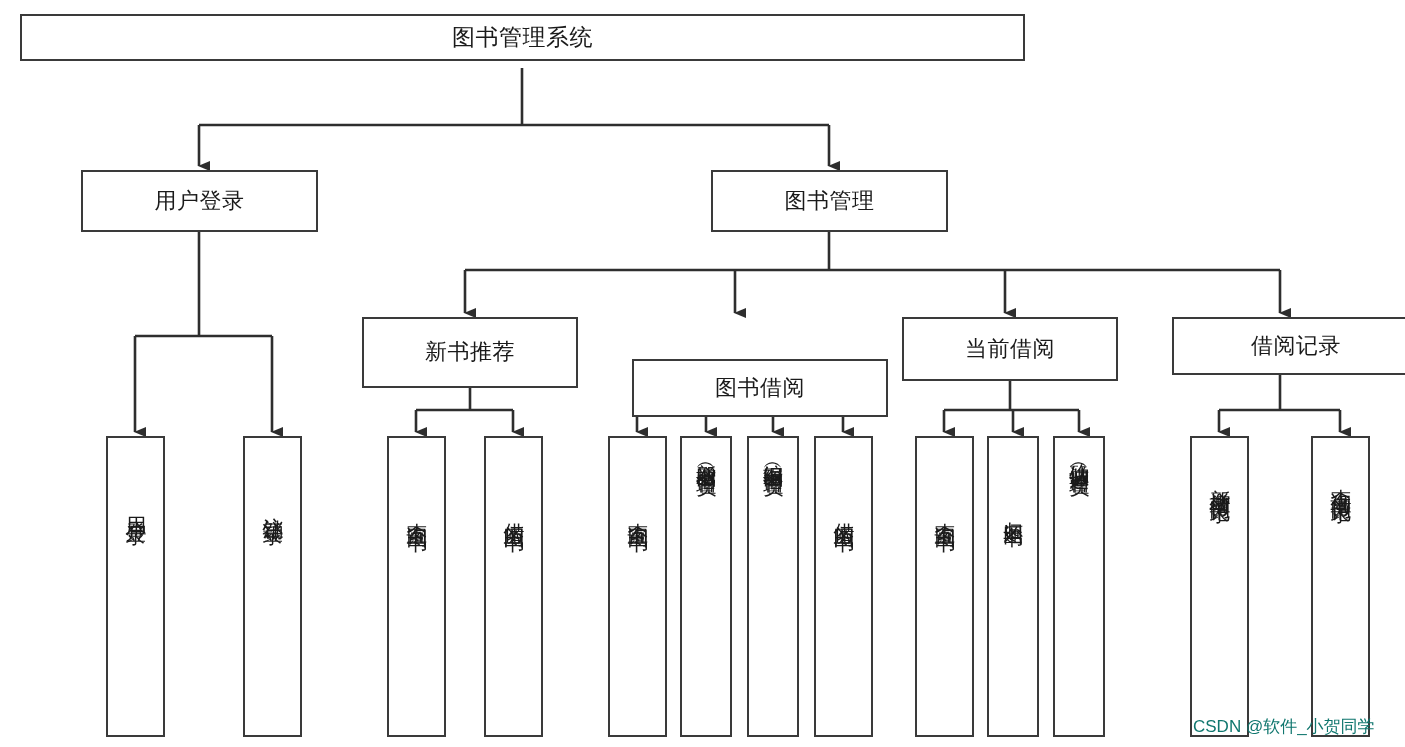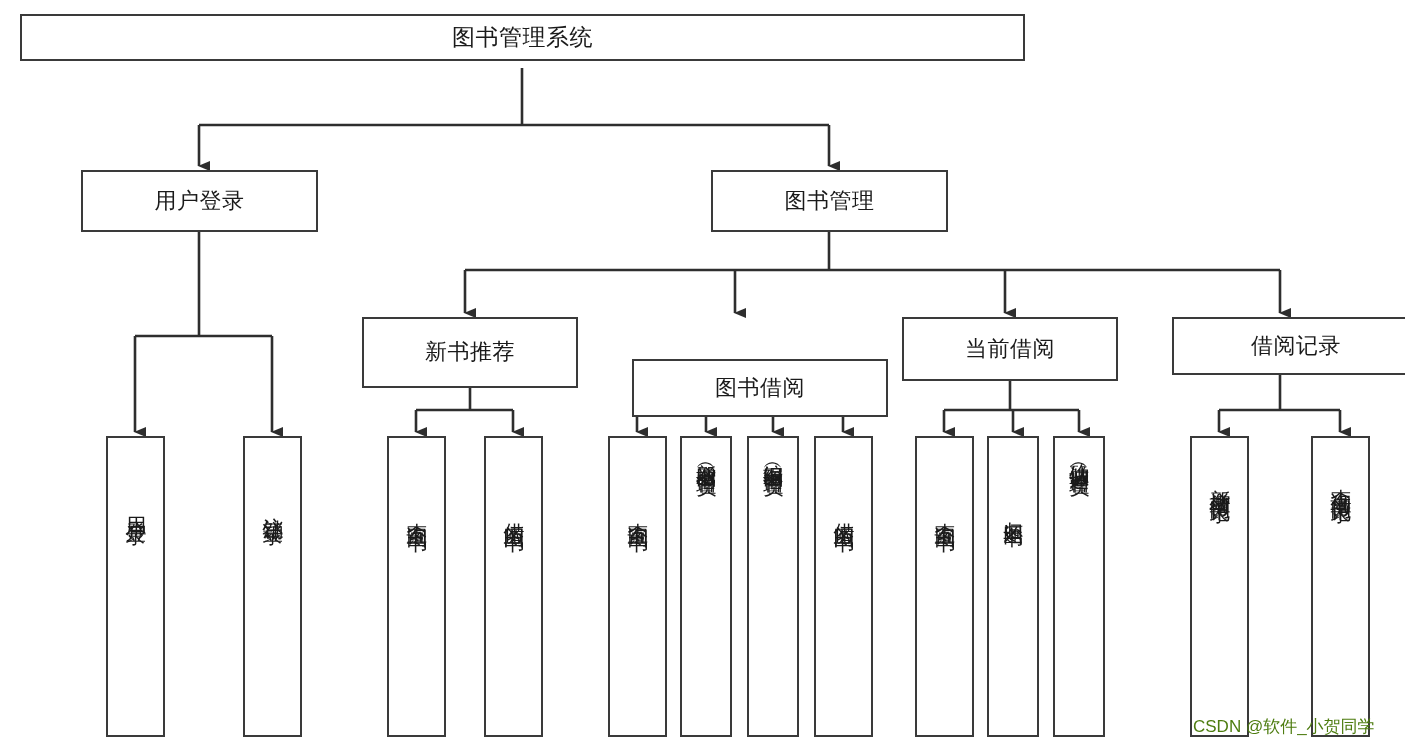--- a/index.html
+++ b/index.html
@@ -64,21 +64,21 @@
     text-align: left;
   }
   .node-box.vert.narrow .node-label {
     font-size: 20px;
     letter-spacing: 2px;
   }
   .watermark {
     position: absolute;
     font-family: "Liberation Sans", "DejaVu Sans", sans-serif;
     font-size: 17px;
-    color: #4d7c0f;
+    color: #0f766e;
     white-space: nowrap;
     pointer-events: none;
   }
 </style>
 </head>
 <body>
 
 <div id="diagram-root">
 
   <svg id="diagram-svg" viewBox="0 0 1405 747" xmlns="http://www.w3.org/2000/svg">

